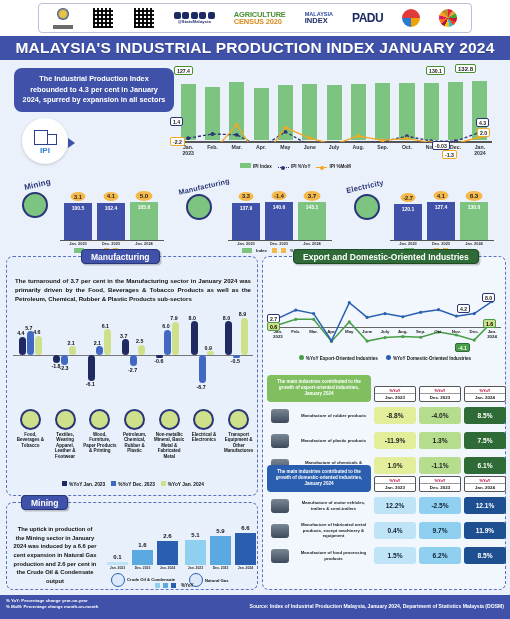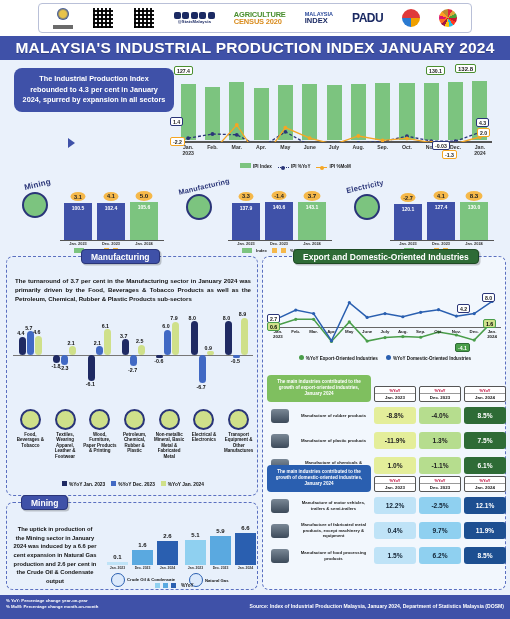--- a/index.html
+++ b/index.html
@@ -236,20 +236,24 @@
       <div class="sdg"></div>
     </div>
   </div>
 
   <div class="title">MALAYSIA'S INDUSTRIAL PRODUCTION INDEX JANUARY 2024</div>
 
   <div class="body-area">
 
     <div class="bubble">The Industrial Production Index rebounded to 4.3 per cent in January 2024, spurred by expansion in all sectors</div>
 
+    <div class="ipi-circle">
+      <div class="fact"></div>
+      <div class="lbl">IPI</div>
+    </div>
     <div class="arrow-con"></div>
 
     <div class="ipi-chart">
       <div class="ipi-bars" id="ipiBars">
           <div class="ipi-bar-slot">
             <div class="ipi-bar" style="height: 56.4316px;"></div>
           </div>
           <div class="ipi-bar-slot">
             <div class="ipi-bar" style="height: 53.3753px;"></div>
           </div>

